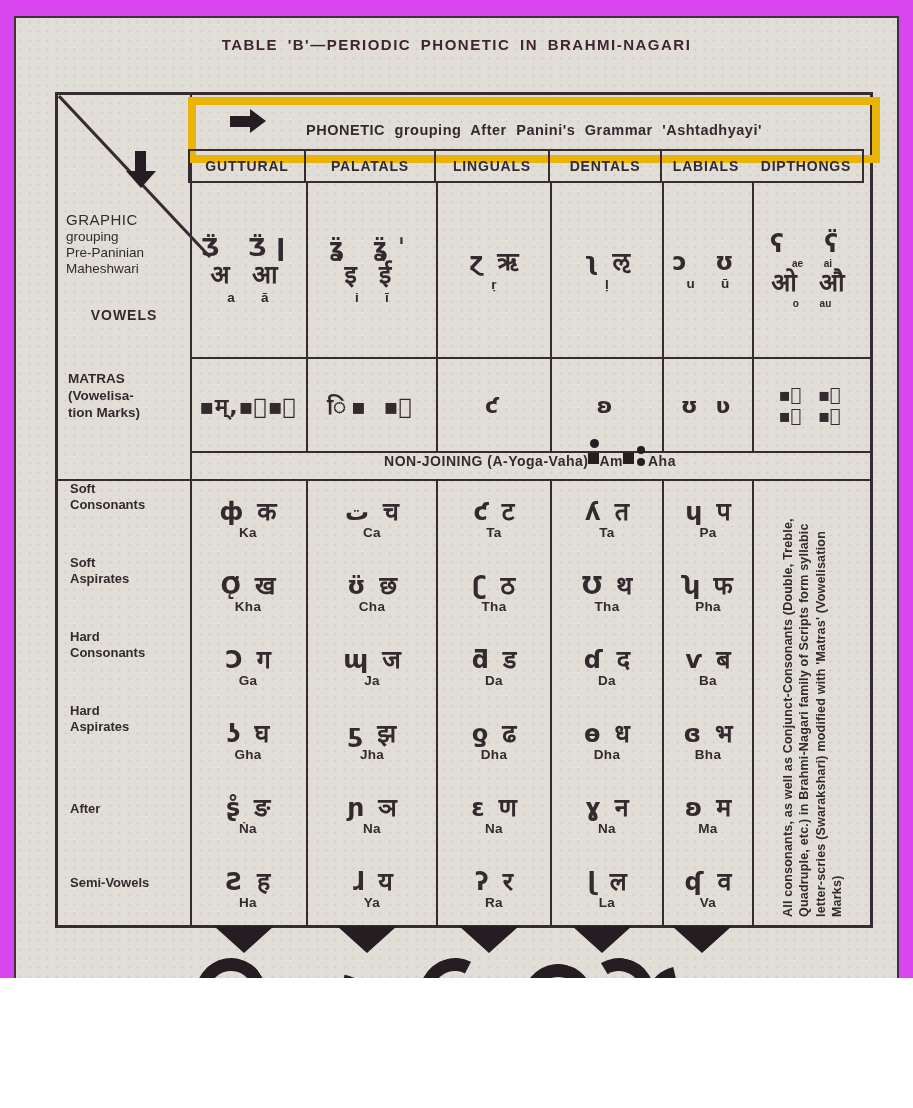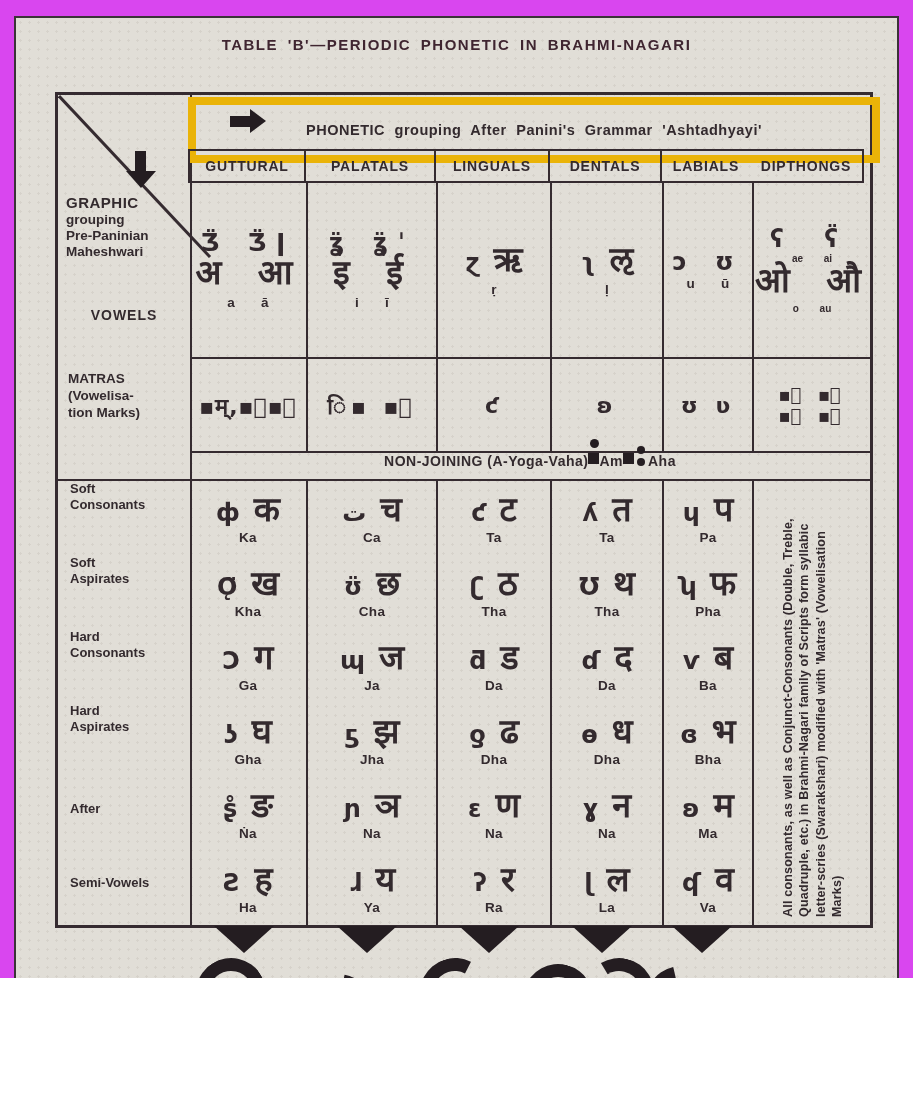--- a/index.html
+++ b/index.html
@@ -18,21 +18,21 @@
   
   .corner-svg{position:absolute;left:0;top:0;}
   .arrow-down{position:absolute;left:68px;top:56px;width:0;height:0;}
   .arrow-down .shaft{position:absolute;left:9px;top:0;width:11px;height:22px;background:#241d21;}
   .arrow-down .head{position:absolute;left:0;top:20px;width:0;height:0;
       border-left:15px solid transparent;border-right:15px solid transparent;border-top:17px solid #241d21;}
   .arrow-right{position:absolute;left:172px;top:14px;}
   .arrow-right .shaft{position:absolute;left:0;top:7px;width:22px;height:11px;background:#241d21;}
   .arrow-right .head{position:absolute;left:20px;top:0;width:0;height:0;
       border-top:12px solid transparent;border-bottom:12px solid transparent;border-left:16px solid #241d21;}
-  .graphic{position:absolute;left:8px;top:99px;width:122px;font-size:13.5px;font-weight:bold;line-height:1.2;}
+  .graphic{position:absolute;left:8px;top:116px;width:122px;font-size:13.5px;font-weight:normal;line-height:1.2;}
   .graphic .g1{font-size:15px;letter-spacing:.5px;}
   .vowels-label{position:absolute;left:0;top:212px;width:132px;text-align:center;
       font-size:14px;font-weight:bold;letter-spacing:1px;}
   .matras-label{position:absolute;left:10px;top:276px;width:120px;font-size:13.5px;font-weight:bold;line-height:1.25;}
   
   .strip{position:absolute;left:130px;top:2px;width:676px;height:50px;border:8px solid #eab308;}
   .strip-text{position:absolute;left:0;top:0;width:100%;height:100%;display:flex;align-items:center;justify-content:center;
       font-size:14.5px;font-weight:bold;letter-spacing:.5px;word-spacing:5px;}
   .band{position:absolute;left:130px;top:54px;width:676px;height:34px;display:flex;}
   .band .hb{border:2px solid #352b30;border-left-width:0;display:flex;align-items:center;justify-content:center;
@@ -45,21 +45,21 @@
          grid-template-columns:116px 130px 114px 112px 90px 118px;}
   .mgrid{position:absolute;left:132px;top:262px;width:680px;height:94px;display:grid;
          grid-template-columns:116px 130px 114px 112px 90px 118px;border-top:2px solid #352b30;box-sizing:border-box;}
   .vgrid>div,.mgrid>div{border-left:2px solid #352b30;box-sizing:border-box;
          display:flex;flex-direction:column;align-items:center;justify-content:center;}
   .vgrid>div:first-child,.mgrid>div:first-child{border-left:none;}
   .njoin{position:absolute;left:132px;top:356px;width:680px;height:28px;border-top:2px solid #352b30;box-sizing:border-box;
          display:flex;justify-content:center;font-size:14px;font-weight:bold;letter-spacing:.5px;}
   
   .brahmi{font-family:"DejaVu Sans",sans-serif;font-size:24px;font-weight:bold;letter-spacing:10px;line-height:1.1;}
-  .nagari{font-family:Liberation Mono, monospace;font-size:34px;font-weight:bold;letter-spacing:8px;line-height:1.15;}
+  .nagari{font-family:Liberation Serif, serif;font-size:25px;font-weight:bold;letter-spacing:8px;line-height:1.15;}
   .roman{font-size:13.5px;font-weight:bold;word-spacing:22px;letter-spacing:.3px;}
   .small-roman{font-size:10px;font-weight:bold;word-spacing:18px;}
   .mat{font-family:"DejaVu Sans",sans-serif;font-size:22px;font-weight:bold;letter-spacing:5px;}
   
   .sym{position:relative;width:11px;height:11px;background:#241d21;display:inline-block;}
   .sym-am::before{content:"";position:absolute;left:2px;top:-14px;width:9px;height:9px;border-radius:50%;background:#241d21;}
   .sym-aha::before{content:"";position:absolute;left:14px;top:-7px;width:8px;height:8px;border-radius:50%;background:#241d21;}
   .sym-aha::after{content:"";position:absolute;left:14px;top:5px;width:8px;height:8px;border-radius:50%;background:#241d21;}
   .sym-aha{margin-right:14px;}
   

